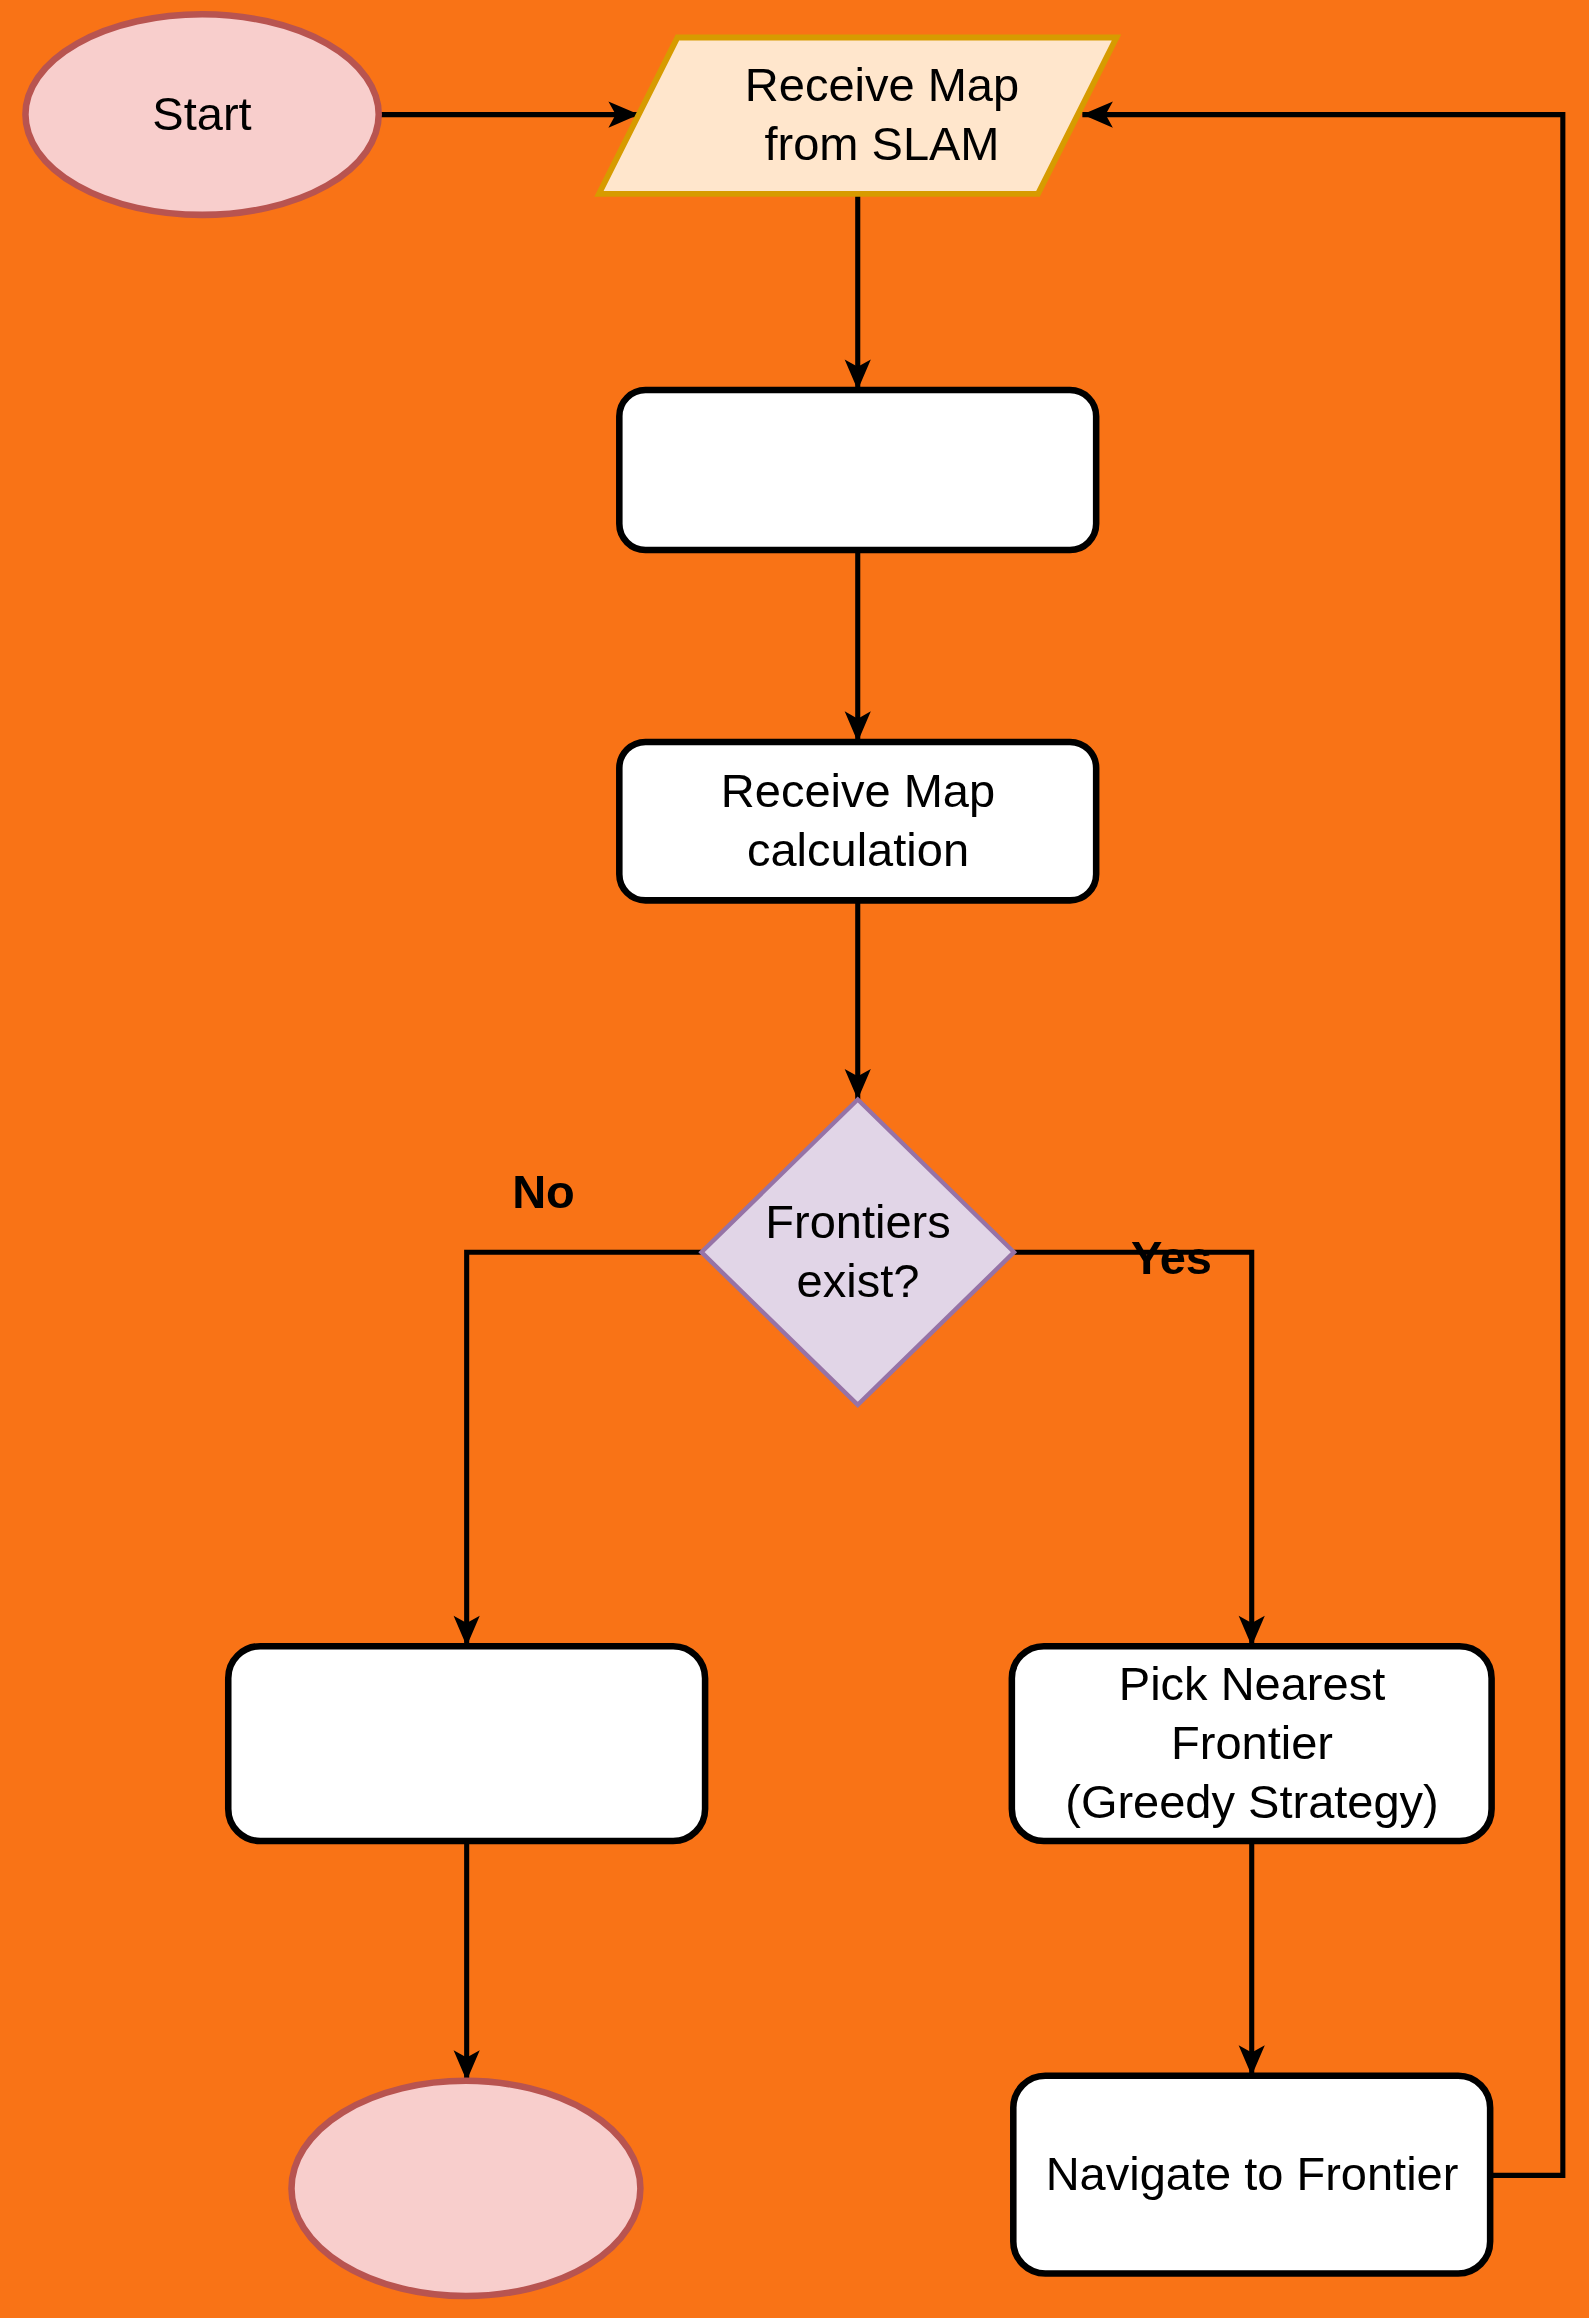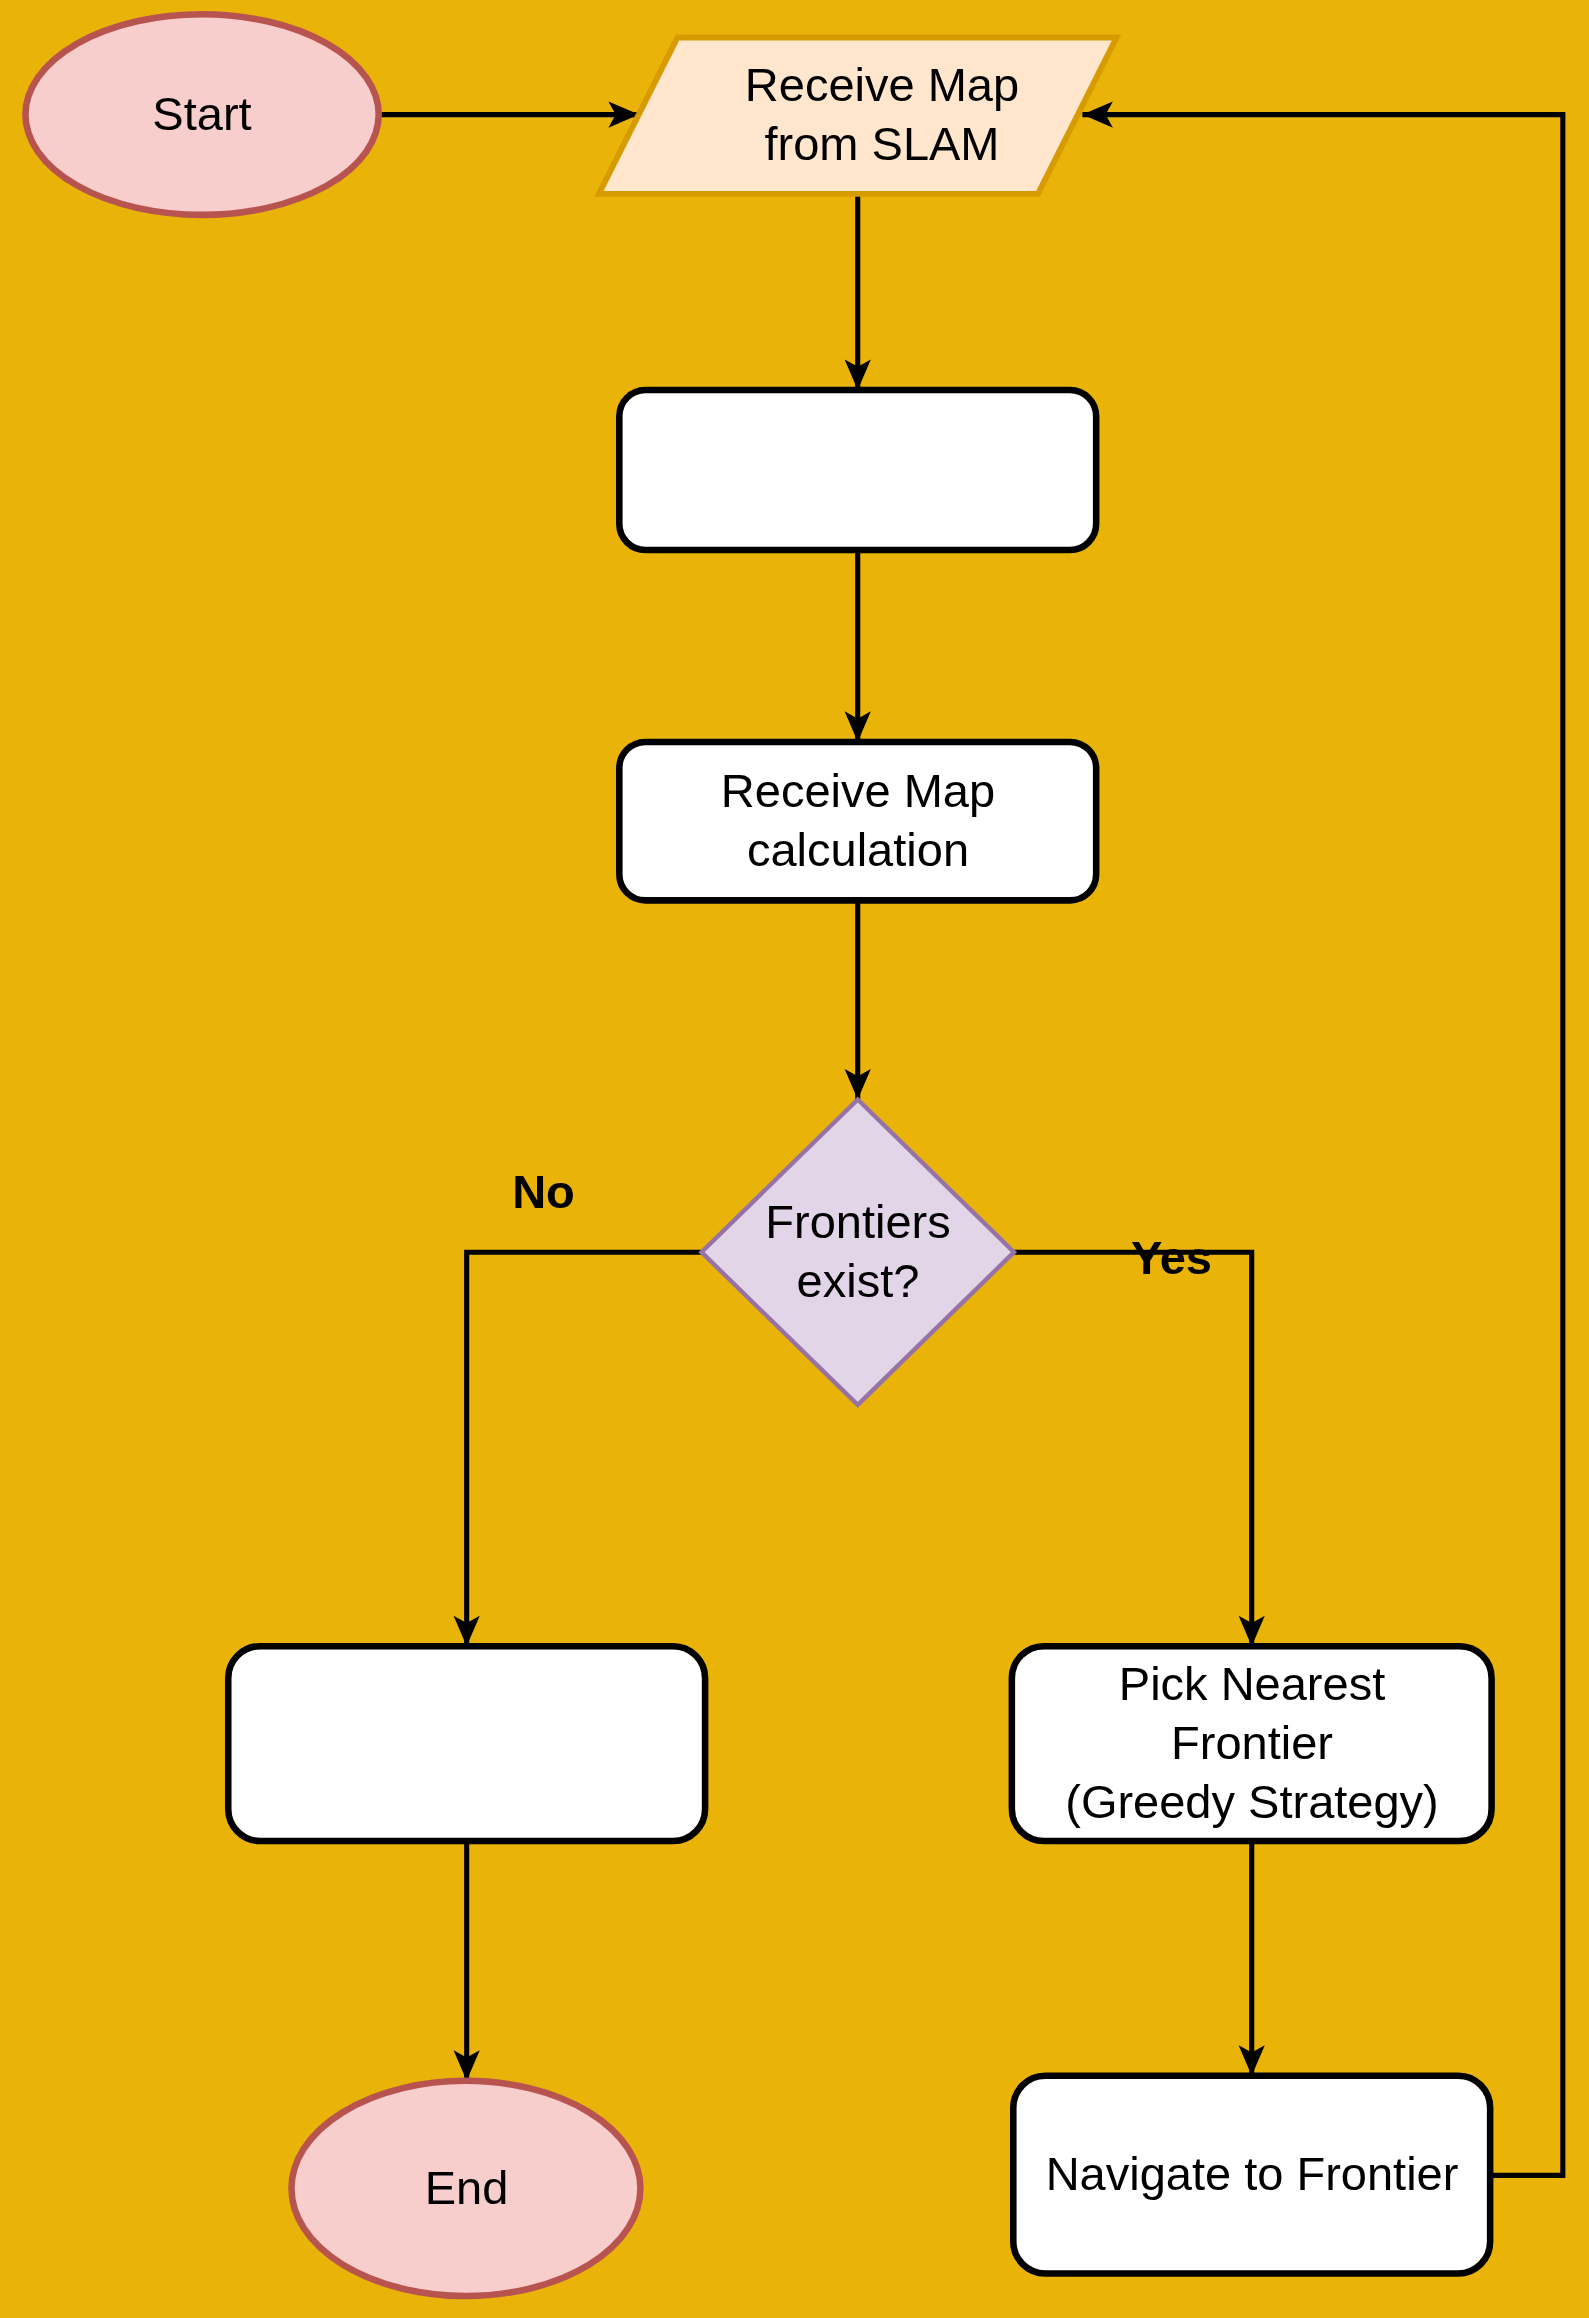--- a/index.html
+++ b/index.html
@@ -1,20 +1,20 @@
 <!DOCTYPE html>
 <html style="font-size:11.6px"><head>
 <meta charset="utf-8">
 <style>
   html, body { margin: 0; padding: 0; background: #ffffff; }
   .canvas {
     position: relative;
     width: 1589px;
     height: 2319px;
-    background: #eab308;
+    background: #f97316;
     font-family: "Liberation Sans", sans-serif;
     overflow: hidden;
   }
   .diagram-svg { position: absolute; left: 0; top: 0; width: 1589px; height: 2319px; }
   .edge { fill: none; stroke: #000000; stroke-width: 7; }
   .node-label {
     position: absolute;
     display: flex;
     align-items: center;
     justify-content: center;
@@ -77,21 +77,20 @@
 calculation</div>
 
   <div class="node-label" style="left:676px; top:1192px; width:364px; height:119px;">Frontiers
 exist?</div>
 
   <div class="node-label edge-label" style="left:471px; top:1162px; width:145px; height:61px;">No</div>
 
   <div class="node-label edge-label" style="left:1099px; top:1228px; width:145px; height:61px;">Yes</div>
 
 
-  <div class="node-label" style="left:321px; top:2158px; width:291px; height:61px;">End</div>
 
   <div class="node-label" style="left:1034px; top:1684px; width:436px; height:119px;">Pick Nearest Frontier
 (Greedy Strategy)</div>
 
   <div class="node-label" style="left:1034px; top:2144px; width:436px; height:61px;">Navigate to Frontier</div>
 
 </div>
 
 
 </body></html>

